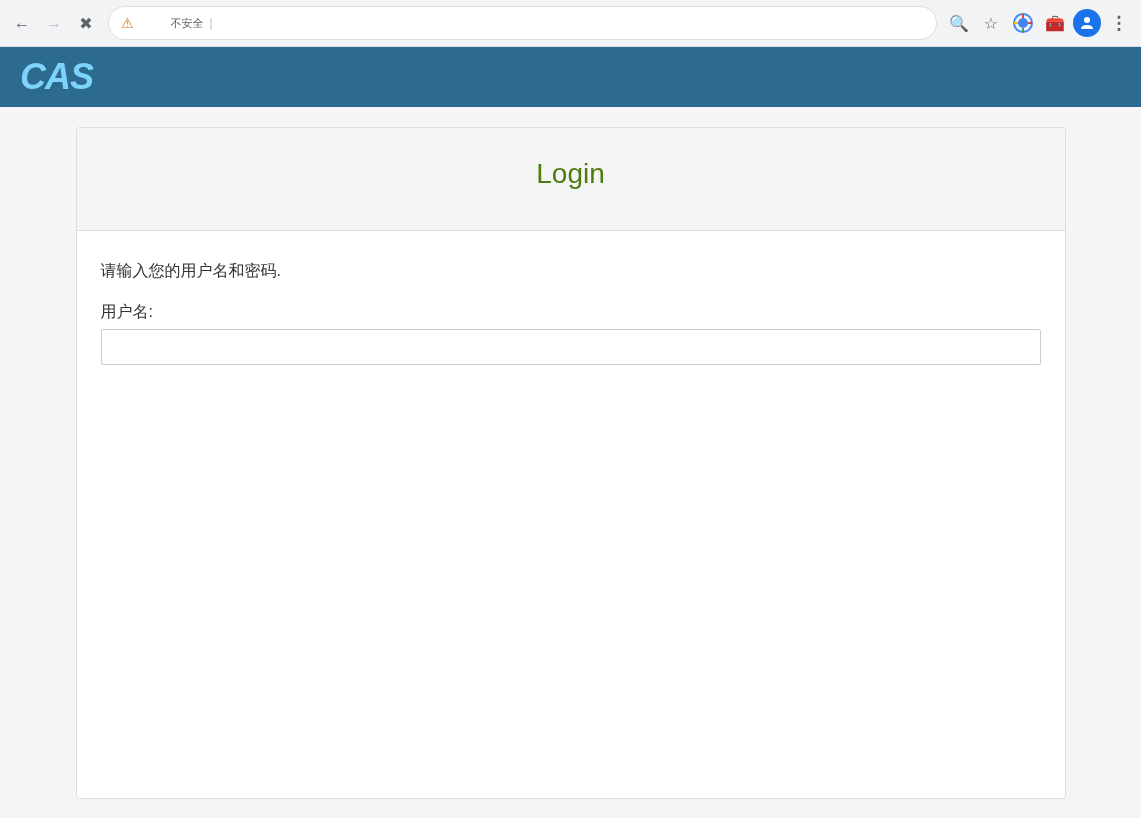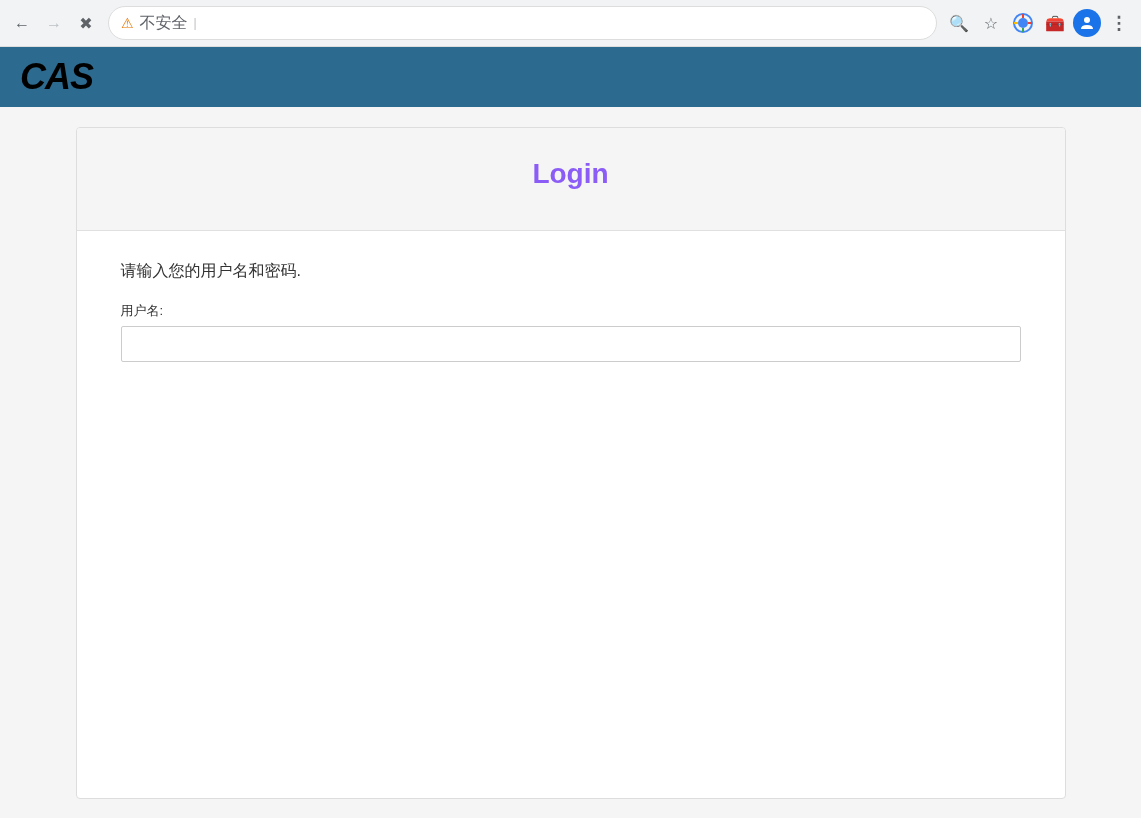--- a/index.html
+++ b/index.html
@@ -66,22 +66,23 @@
       gap: 6px;
     }
 
     .warning-icon {
       color: #e37400;
       font-size: 14px;
     }
 
     .insecure-label {
       color: #5f6368;
-      font-size: 16px;
+      font-size: 11px;
       white-space: nowrap;
+      margin-left: 31px;
     }
 
     .separator {
       color: #bdc1c6;
       font-size: 12px;
     }
 
     .address-text {
       flex: 1;
       font-size: 13px;
@@ -127,21 +128,21 @@
     
     .page-header {
       background: #2d6a8f;
       height: 60px;
       display: flex;
       align-items: center;
       padding: 0 20px;
     }
 
     .cas-logo {
-      color: #000000;
+      color: #7dd3fc;
       font-size: 36px;
       font-weight: bold;
       font-style: italic;
       letter-spacing: -1px;
     }
 
     
     .page-content {
       background: #f5f5f5;
       min-height: calc(818px - 46px - 60px);
@@ -162,42 +163,42 @@
 
     .login-header {
       background: #f5f5f5;
       border-bottom: 1px solid #e0e0e0;
       padding: 30px 40px 30px 40px;
       text-align: center;
     }
 
     .login-title {
       font-size: 28px;
-      font-weight: bold;
-      color: #8b5cf6;
+      font-weight: normal;
+      color: #4d7c0f;
       margin-bottom: 10px;
     }
 
     .login-body {
-      padding: 30px 44px;
+      padding: 30px 24px;
     }
 
     .instruction-text {
       font-size: 16px;
       color: #333;
       margin-bottom: 20px;
     }
 
     .form-group {
       margin-bottom: 20px;
     }
 
     .form-label {
       display: block;
-      font-size: 13px;
+      font-size: 16px;
       color: #333;
       margin-bottom: 6px;
     }
 
     .form-input {
       width: 100%;
       height: 36px;
       border: 1px solid #ccc;
       border-radius: 2px;
       padding: 4px 8px;

